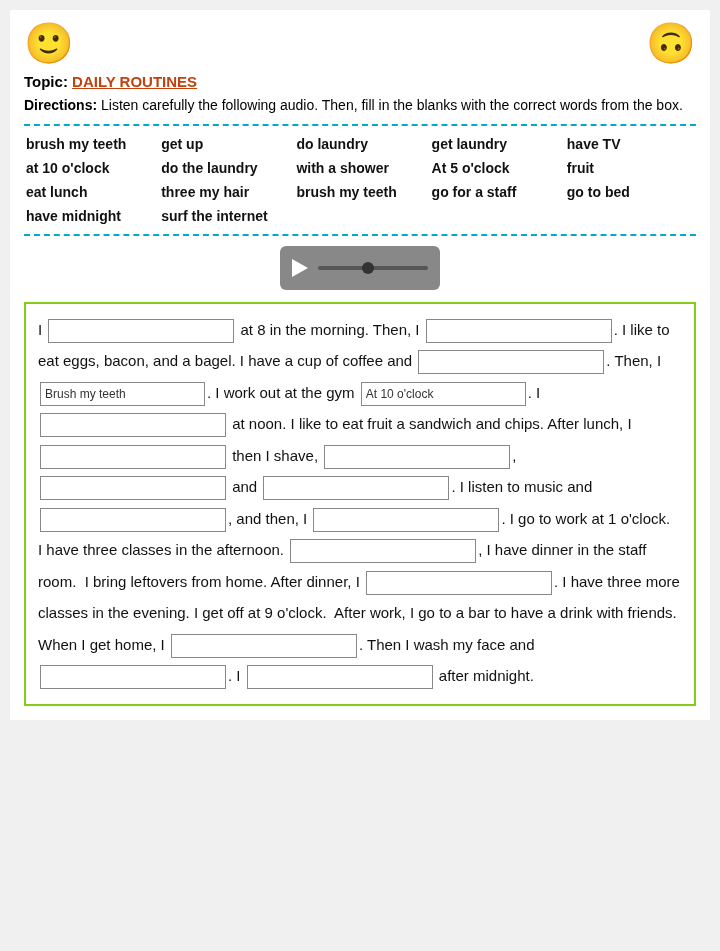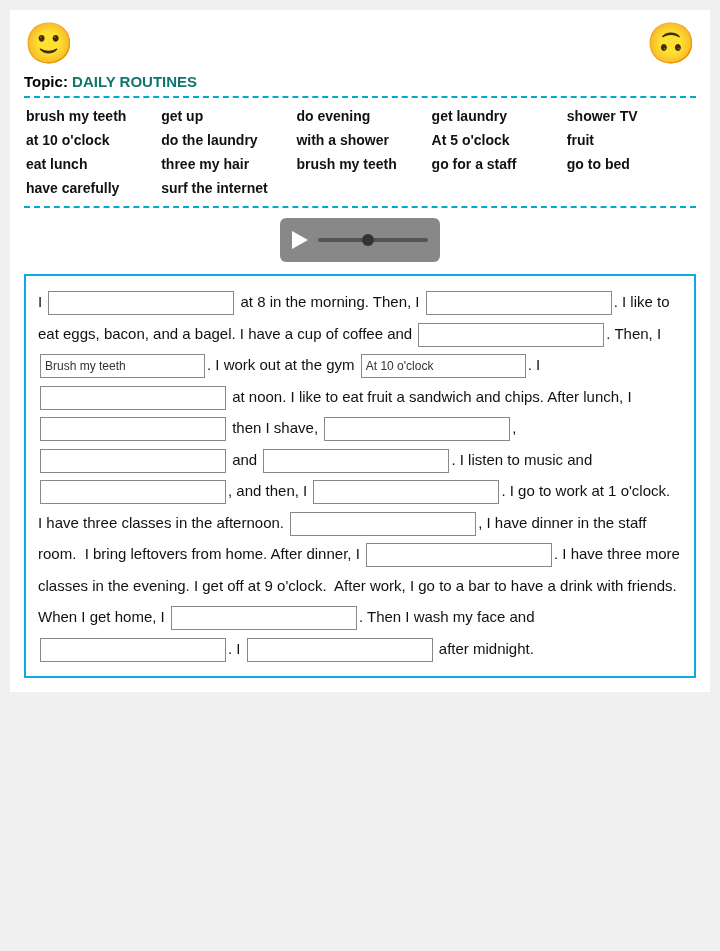--- a/index.html
+++ b/index.html
@@ -25,21 +25,22 @@
     }
     .emoji-face {
       font-size: 40px;
     }
     .topic-line {
       font-size: 15px;
       font-weight: bold;
       margin-bottom: 6px;
     }
     .topic-line a {
-      color: #0f766e;
+      color: #c2410c;
+      text-decoration: underline;
       font-weight: bold;
     }
     .directions {
       font-size: 14px;
       margin-bottom: 8px;
       line-height: 1.4;
     }
     .directions span.bold { font-weight: bold; }
     .dashed-border {
       border-top: 2.5px dashed #00aacc;
@@ -92,21 +93,21 @@
     .progress-dot {
       width: 12px;
       height: 12px;
       background: #333;
       border-radius: 50%;
       position: absolute;
       top: -4px;
       left: 40%;
     }
     .exercise-box {
-      border: 2px solid #0ea5e9;
+      border: 2px solid #84cc16;
       padding: 10px 12px 12px 12px;
       line-height: 2.1;
       font-size: 15px;
       color: #111;
     }
     .blank {
       display: inline-block;
       border: 1.5px solid #888;
       min-width: 110px;
       height: 24px;
@@ -133,39 +134,42 @@
 
   <div class="header-images">
     <span class="emoji-face">🙂</span>
     <span class="emoji-face">🙃</span>
   </div>
 
   <div class="topic-line">
     <span>Topic: </span><a>DAILY ROUTINES</a>
   </div>
 
+  <div class="directions">
+    <span class="bold">Directions:</span><span> Listen carefully the following audio. Then, fill in the blanks with the correct words from the box.</span>
+  </div>
 
   <div class="dashed-border">
     <div class="word-box">
       <span class="word-item">brush my teeth</span>
       <span class="word-item">get up</span>
-      <span class="word-item">do evening</span>
+      <span class="word-item">do laundry</span>
       <span class="word-item">get laundry</span>
-      <span class="word-item">shower TV</span>
+      <span class="word-item">have TV</span>
       <span class="word-item">at 10 o'clock</span>
       <span class="word-item">do the laundry</span>
       <span class="word-item">with a shower</span>
       <span class="word-item">At 5 o'clock</span>
       <span class="word-item">fruit</span>
       <span class="word-item">eat lunch</span>
       <span class="word-item">three my hair</span>
       <span class="word-item">brush my teeth</span>
       <span class="word-item">go for a staff</span>
       <span class="word-item">go to bed</span>
-      <span class="word-item">have carefully</span>
+      <span class="word-item">have midnight</span>
       <span class="word-item">surf the internet</span>
     </div>
   </div>
 
   <div class="audio-player">
     <div class="audio-bar">
       <div class="play-btn"></div>
       <div class="progress-track">
         <div class="progress-dot"></div>
       </div>

